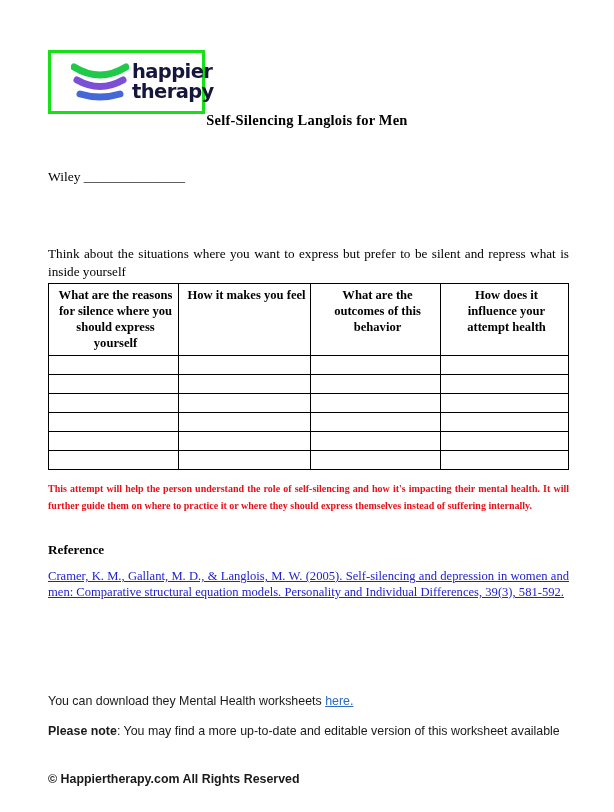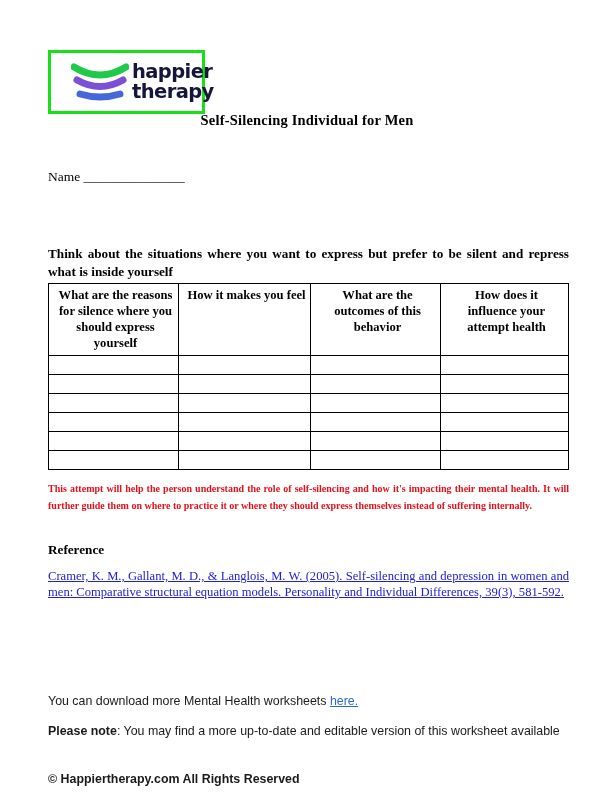--- a/index.html
+++ b/index.html
@@ -83,21 +83,20 @@
   
   .instruction {
     position: absolute;
     left: 48px;
     top: 245px;
     width: 521px;
     font-family: "Liberation Serif", serif;
     font-size: 13.2px;
     line-height: 18px;
     text-align: justify;
-    font-weight: bold;
   }
 
   
   .wsheet-table {
     position: absolute;
     left: 48px;
     top: 283px;
     width: 520px;
     border-collapse: collapse;
     table-layout: fixed;
@@ -207,23 +206,23 @@
       <path d="M3 8 Q29 24 55 8" stroke="#1FC94A" stroke-width="7" stroke-linecap="round" fill="none"></path>
       <path d="M6 21 Q29 34 52 21" stroke="#7B4FD6" stroke-width="7" stroke-linecap="round" fill="none"></path>
       <path d="M9 35 Q29 41 49 35" stroke="#4468D8" stroke-width="7" stroke-linecap="round" fill="none"></path>
     </svg>
     <div class="logo-wordmark">
       <span>happier</span>
       <span>therapy</span>
     </div>
   </div>
 
-  <div class="doc-title">Self-Silencing Individual for Men</div>
-
-  <div class="field-line field-name">Name _______________</div>
+  <div class="doc-title">Self-Silencing Langlois for Men</div>
+
+  <div class="field-line field-name">Wiley _______________</div>
 
   <div class="instruction">Think about the situations where you want to express but prefer to be silent and repress what is inside yourself</div>
 
   <table class="wsheet-table">
     <thead>
       <tr>
         <th class="col-1">What are the reasons for silence where you should express yourself</th>
         <th class="col-2">How it makes you feel</th>
         <th class="col-3">What are the outcomes of this behavior</th>
         <th class="col-4">How does it influence your attempt health</th>
@@ -272,21 +271,21 @@
   <div class="callout" id="callout-text" style="color: rgb(232, 17, 26);">This attempt will help the person understand the role of self-silencing and how it's impacting their mental health. It will further guide them on where to practice it or where they should express themselves instead of suffering internally.</div>
 
   <div class="ref-heading">Reference</div>
 
   <div class="ref-entry ref-1">
     <span class="ref-link">Cramer, K. M., Gallant, M. D., &amp; Langlois, M. W. (2005). Self-silencing and depression in women and men: Comparative structural equation models. Personality and Individual Differences, 39(3), 581-592.</span>
   </div>
 
 
   <div class="note-line note-download">
-    <span>You can download more Mental Health worksheets </span><a href="#" class="inline-link">here.</a>
+    <span>You can download they Mental Health worksheets </span><a href="#" class="inline-link">here.</a>
   </div>
 
   <div class="note-line note-please">
     <span class="note-bold">Please note</span><span>: You may find a more up-to-date and editable version of this worksheet available</span>
   </div>
 
   <div class="copyright">© Happiertherapy.com All Rights Reserved</div>
 
 </div>
 

